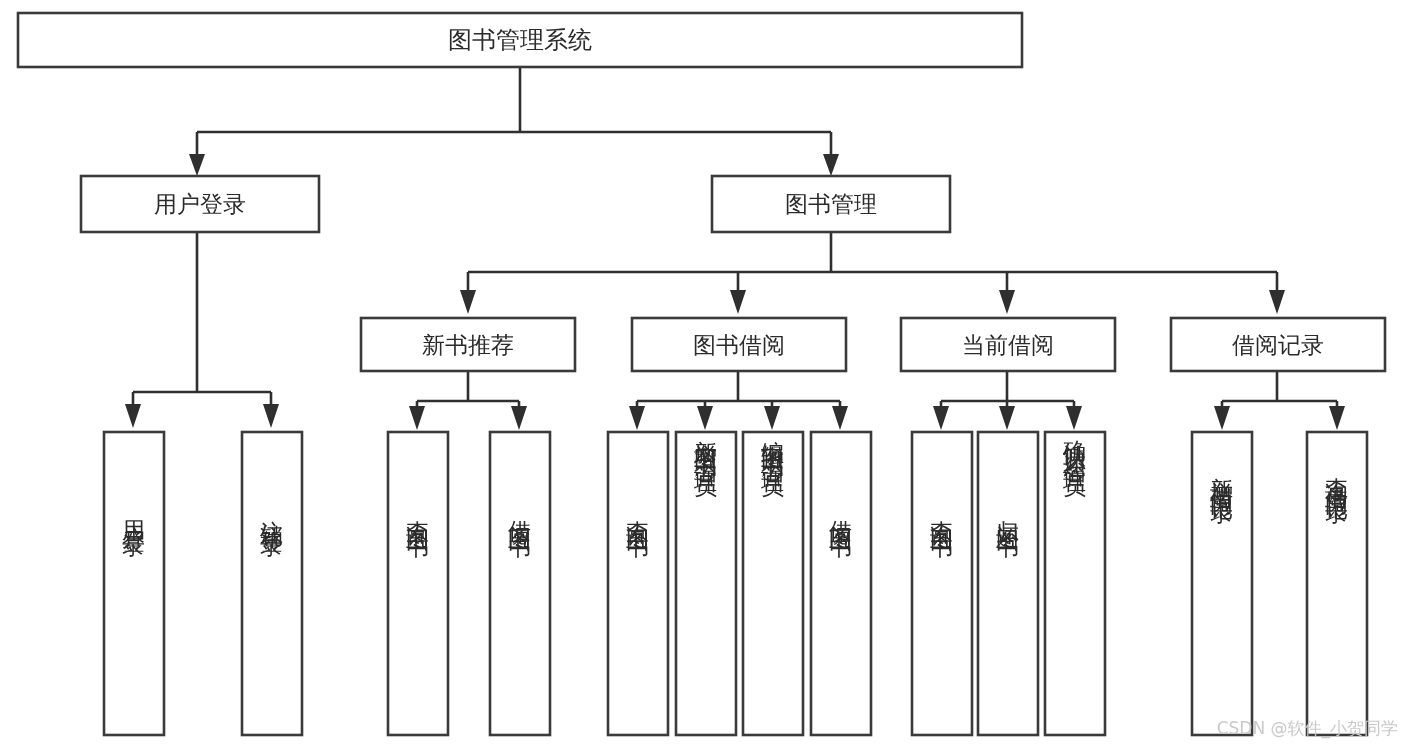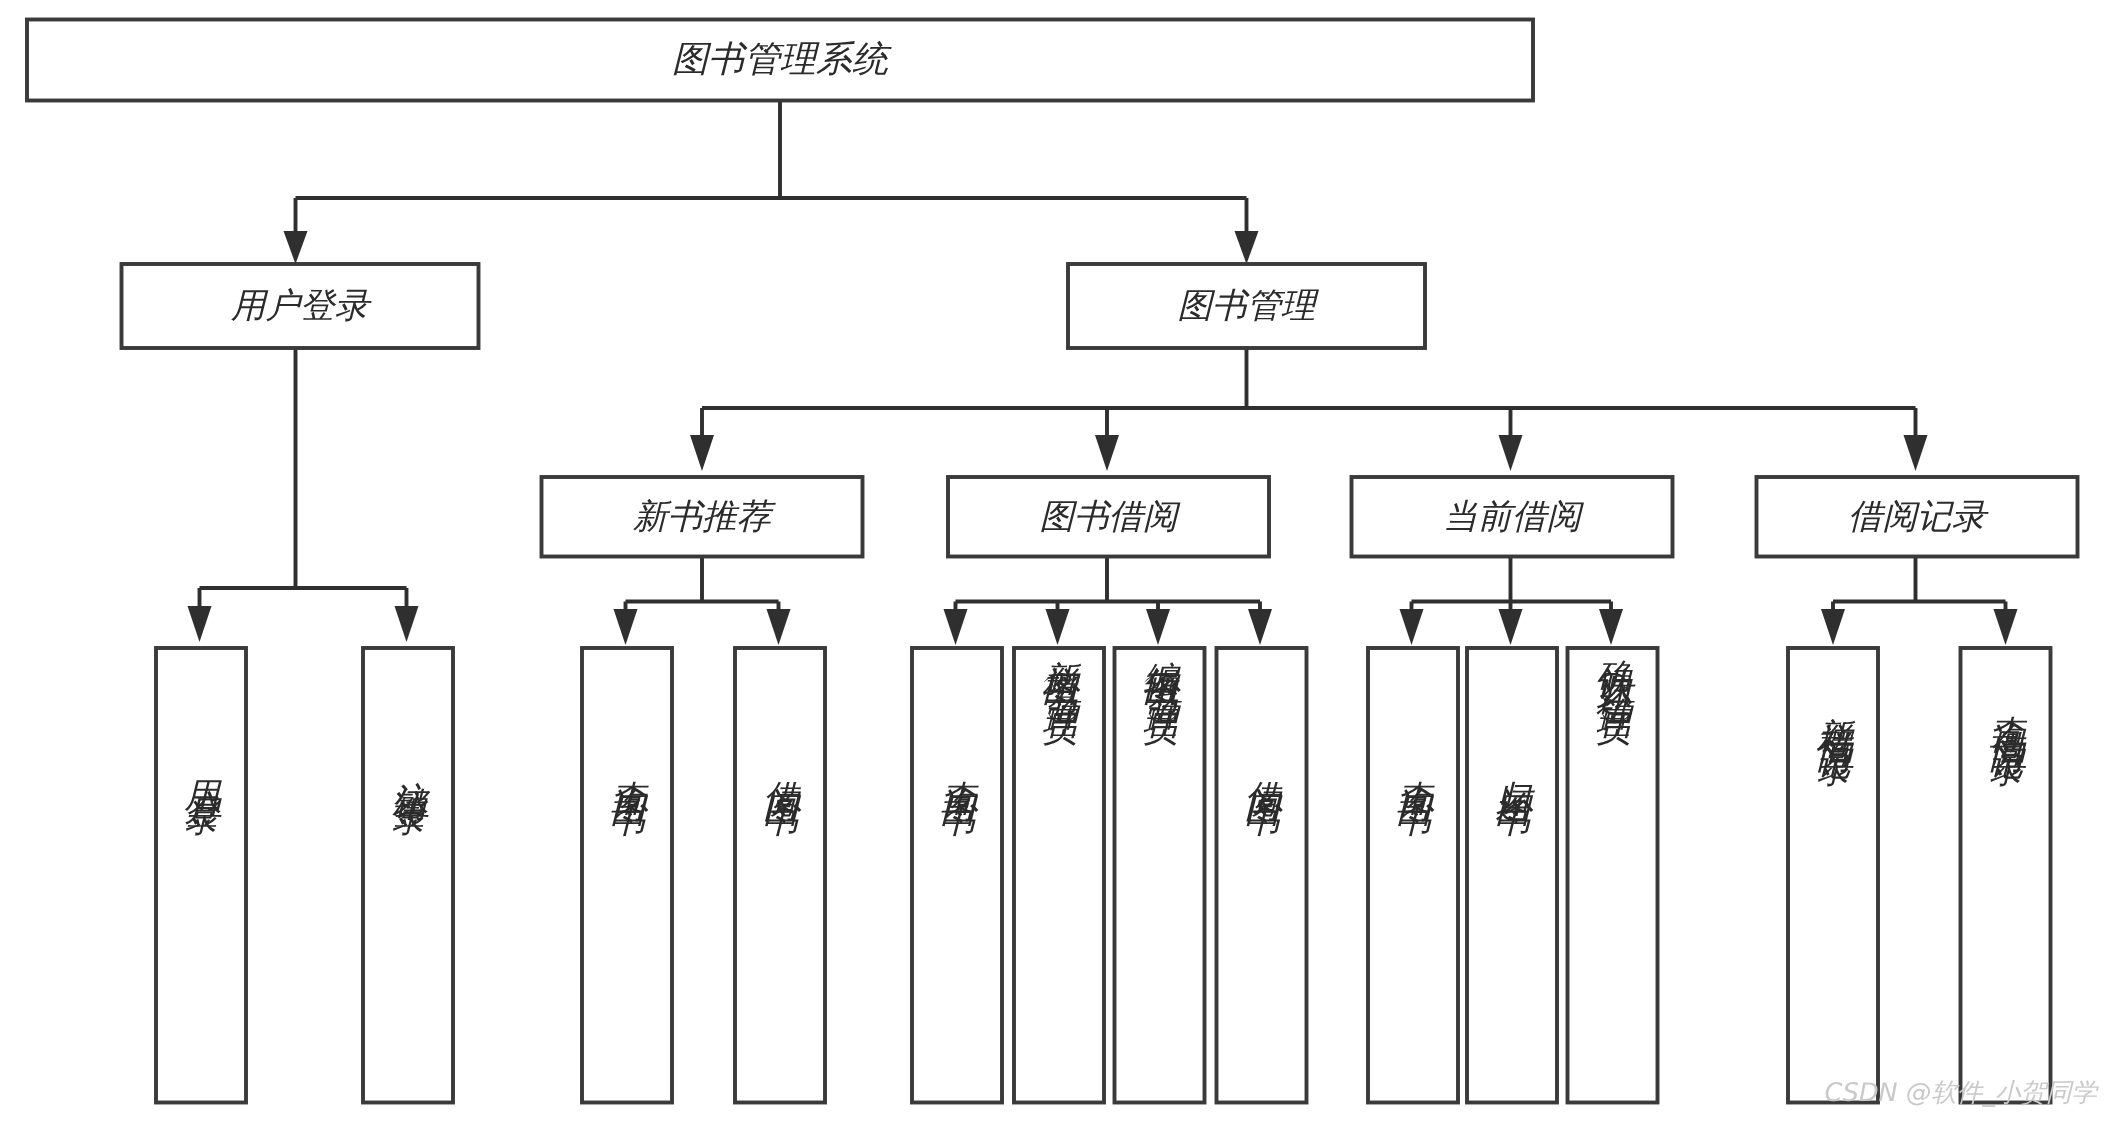--- a/index.html
+++ b/index.html
@@ -14,21 +14,20 @@
     position: relative;
     overflow: hidden;
     font-family: "DejaVu Sans", "Liberation Sans", sans-serif;
   }
   #diagram-root {
     position: absolute;
     left: 0;
     top: 0;
     width: 1405px;
     height: 747px;
-    font-style: italic;
   }
   svg.diagram {
     display: block;
     width: 1405px;
     height: 747px;
     background: #ffffff;
   }
   .node-box {
     fill: #ffffff;
     stroke: #3a3a3a;

